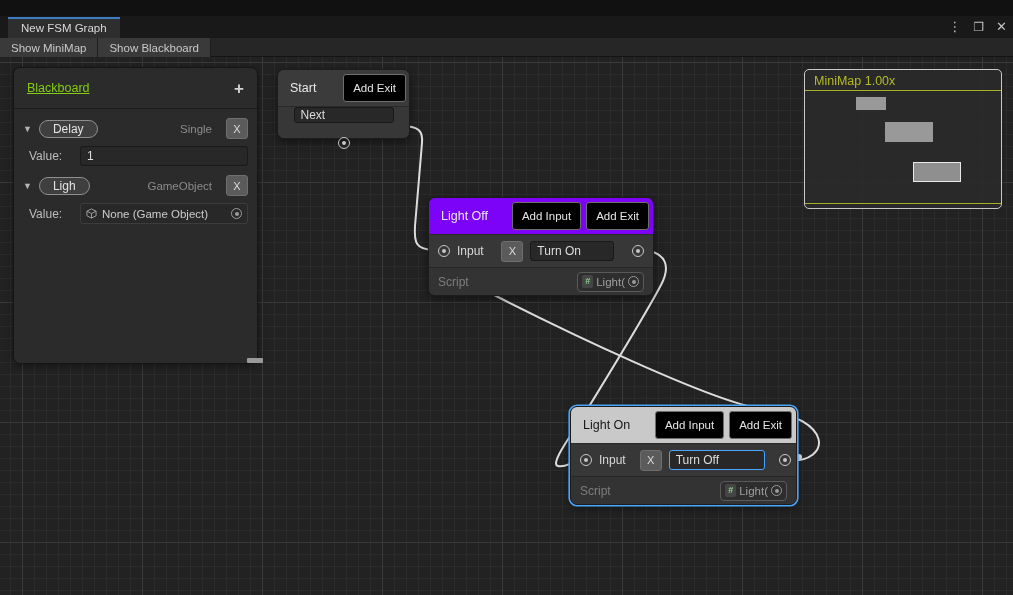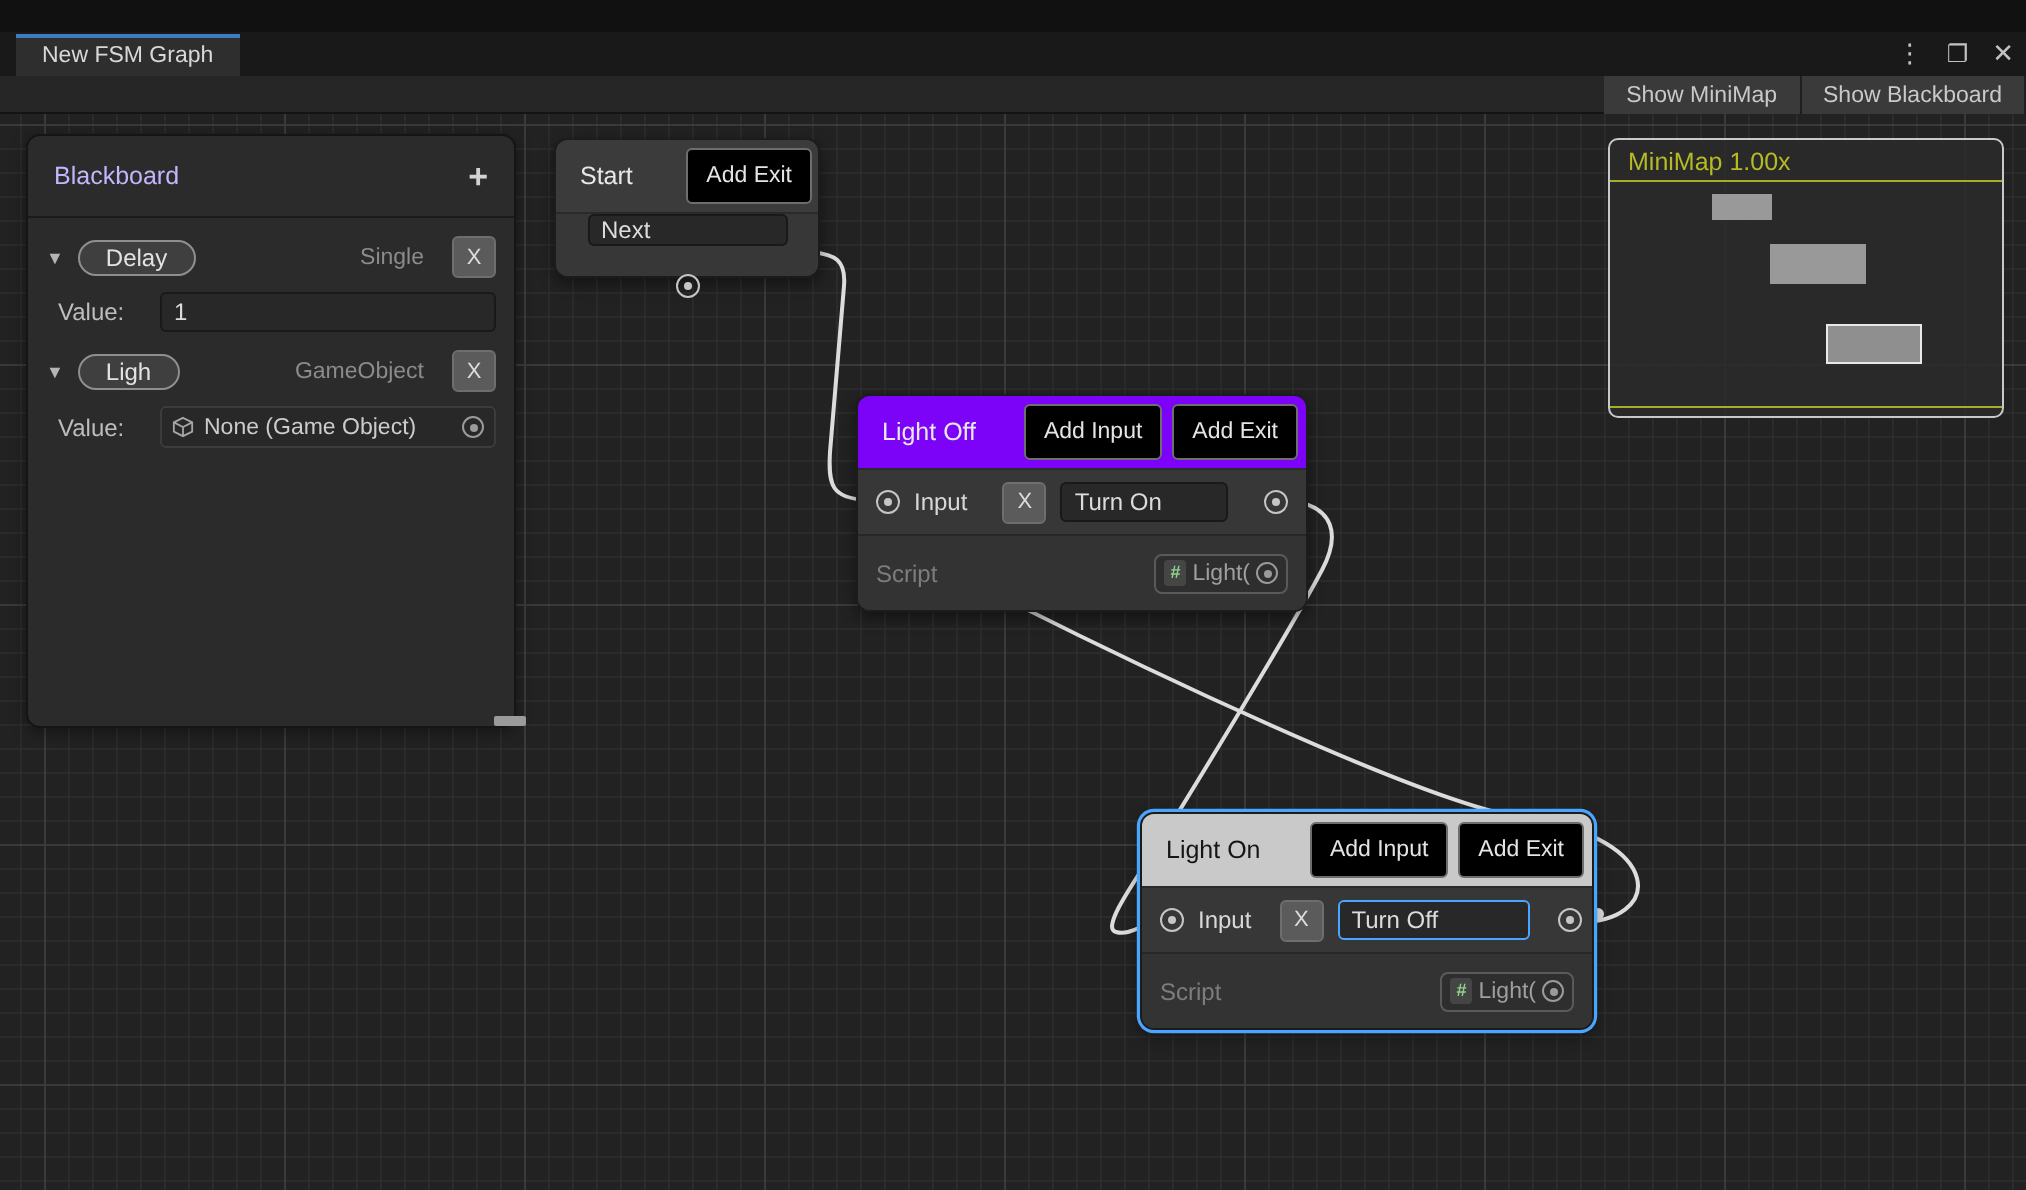--- a/index.html
+++ b/index.html
@@ -12,21 +12,21 @@
   .tab { position:absolute; left:8px; top:1px; height:21px; background:#2e2e2e;
          border-top:2px solid #3e7cc2; padding:0 13px; color:#d8d8d8; font-size:11.5px;
          line-height:19px; white-space:nowrap; }
   .win-icons { position:absolute; right:6px; top:0; height:22px; display:flex; align-items:center; gap:12px;
                color:#c2c2c2; font-size:13px; }
   .win-icons span { cursor:default; line-height:22px; }
   .win-icons .sq { font-size:12px; }
 
   
   .toolbar { position:absolute; top:22px; left:0; width:100%; height:19px; background:#262626;
-             border-bottom:1px solid #141414; display:flex;justify-content:flex-end; }
+             border-bottom:1px solid #141414; display:flex; }
   .tb-btn { height:19px; background:#3a3a3a; border:none; border-right:1px solid #1e1e1e;
             color:#c9c9c9; font-size:11.5px; padding:0 11px; font-family:inherit; line-height:18px; }
 
   
   .graph { position:absolute; top:41px; left:0; width:1013px; height:554px;
            background-color:#222222;
            background-image:
              linear-gradient(90deg, #3a3a3a 1px, transparent 1px),
              linear-gradient(#3a3a3a 1px, transparent 1px),
              linear-gradient(90deg, #2b2b2b 1px, transparent 1px),
@@ -41,21 +41,21 @@
   .port::after { content:""; position:absolute; inset:3px; border-radius:50%; background:#c6c6c6; }
   .picker { width:11px; height:11px; border:1px solid #9a9a9a; border-radius:50%; position:relative; flex:none; }
   .picker::after { content:""; position:absolute; inset:2.5px; border-radius:50%; background:#9a9a9a; }
 
   
   .blackboard { position:absolute; left:13px; top:10px; width:245px; height:297px; z-index:2;
                 background:#2b2b2b; border:1px solid #151515; border-radius:7px;
                 box-shadow:0 2px 8px rgba(0,0,0,.4); }
   .bb-header { height:41px; display:flex; align-items:center; padding:0 13px;
                border-bottom:1px solid #1b1b1b; }
-  .bb-title { color:#c4b5fd; font-size:12.5px; flex:1; }
+  .bb-title { color:#84cc16; font-size:12.5px; flex:1;text-decoration:underline; }
   .bb-add { color:#d2d2d2; font-size:17px; font-weight:bold; background:none; border:none;
             font-family:inherit; line-height:1; }
   .bb-var { display:flex; align-items:center; gap:7px; padding:9px 9px 0 9px; }
   .chev { color:#b5b5b5; font-size:9px; flex:none; }
   .pill { background:#3f3f3f; border:1px solid #8f8f8f; border-radius:11px; padding:1px 13px;
           color:#e3e3e3; font-size:12px;text-align:right; }
   .bb-type { margin-left:auto; color:#8b8b8b; font-size:11.5px; padding-right:7px; }
   .xbtn { width:22px; height:21px; flex:none; background:#5b5b5b; border:1px solid #6e6e6e;
           border-radius:3px; color:#dcdcdc; font-size:11px; font-family:inherit; line-height:18px; }
   .bb-valrow { display:flex; align-items:center; padding:7px 9px 0 15px; gap:8px; }
@@ -75,21 +75,21 @@
   .node.selected { box-shadow:0 0 0 1.6px #4aa5ff, 0 3px 8px rgba(0,0,0,.45); }
   .node-header { display:flex; align-items:center; padding:4px 4px 4px 12px;
                  border-radius:6px 6px 0 0; background:#3b3b3b; }
   .node-title { flex:1; font-size:12.5px; color:#e8e8e8; white-space:nowrap; }
   .nbtn { background:#000000; border:1px solid #6e6e6e; border-radius:3px; color:#e4e4e4;
           font-size:11.5px; padding:0 9px; height:28px; margin-left:5px; font-family:inherit; }
   .node-row { display:flex; align-items:center; gap:7px; padding:0 9px; height:33px;
               background:#373737; border-top:1px solid #2a2a2a; }
   .row-inlabel { color:#d8d8d8; font-size:12px; }
   .row-spacer { flex:1; }
-  .script-row { display:flex; align-items:center; padding:0 9px; height:38px; background:#333333;
+  .script-row { display:flex; align-items:center; padding:0 9px; height:28px; background:#333333;
                 border-top:1px solid #272727; border-radius:0 0 6px 6px;gap:44px; }
   .script-label { flex:1; color:#7d7d7d; font-size:12px; }
   .scriptfield { display:flex; align-items:center; gap:3px; background:#2e2e2e;
                  border:1px solid #5a5a5a; border-radius:4px; height:20px; padding:0 4px; }
   .scripttext { color:#9f9f9f; font-size:11.5px; white-space:nowrap; }
   .script-icon { width:11px; height:13px; background:#454545; border-radius:2px; color:#8ed18a;
                  font-size:9px; font-weight:bold; text-align:center; line-height:13px; flex:none; }
 
   
   .node-start { left:277px; top:12px; width:133px; }

